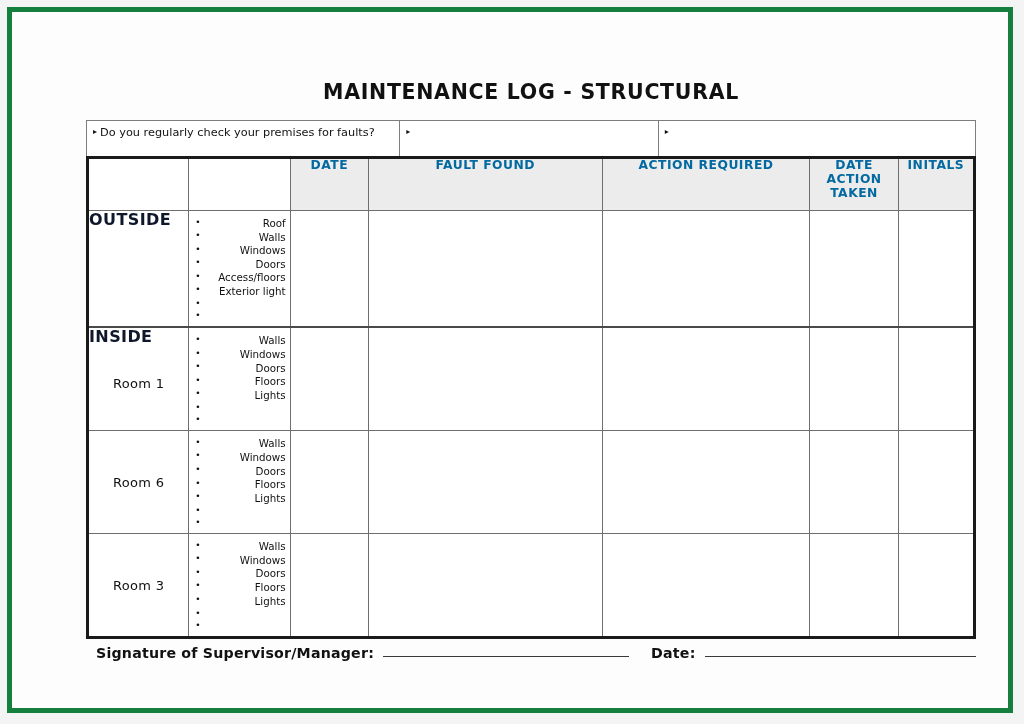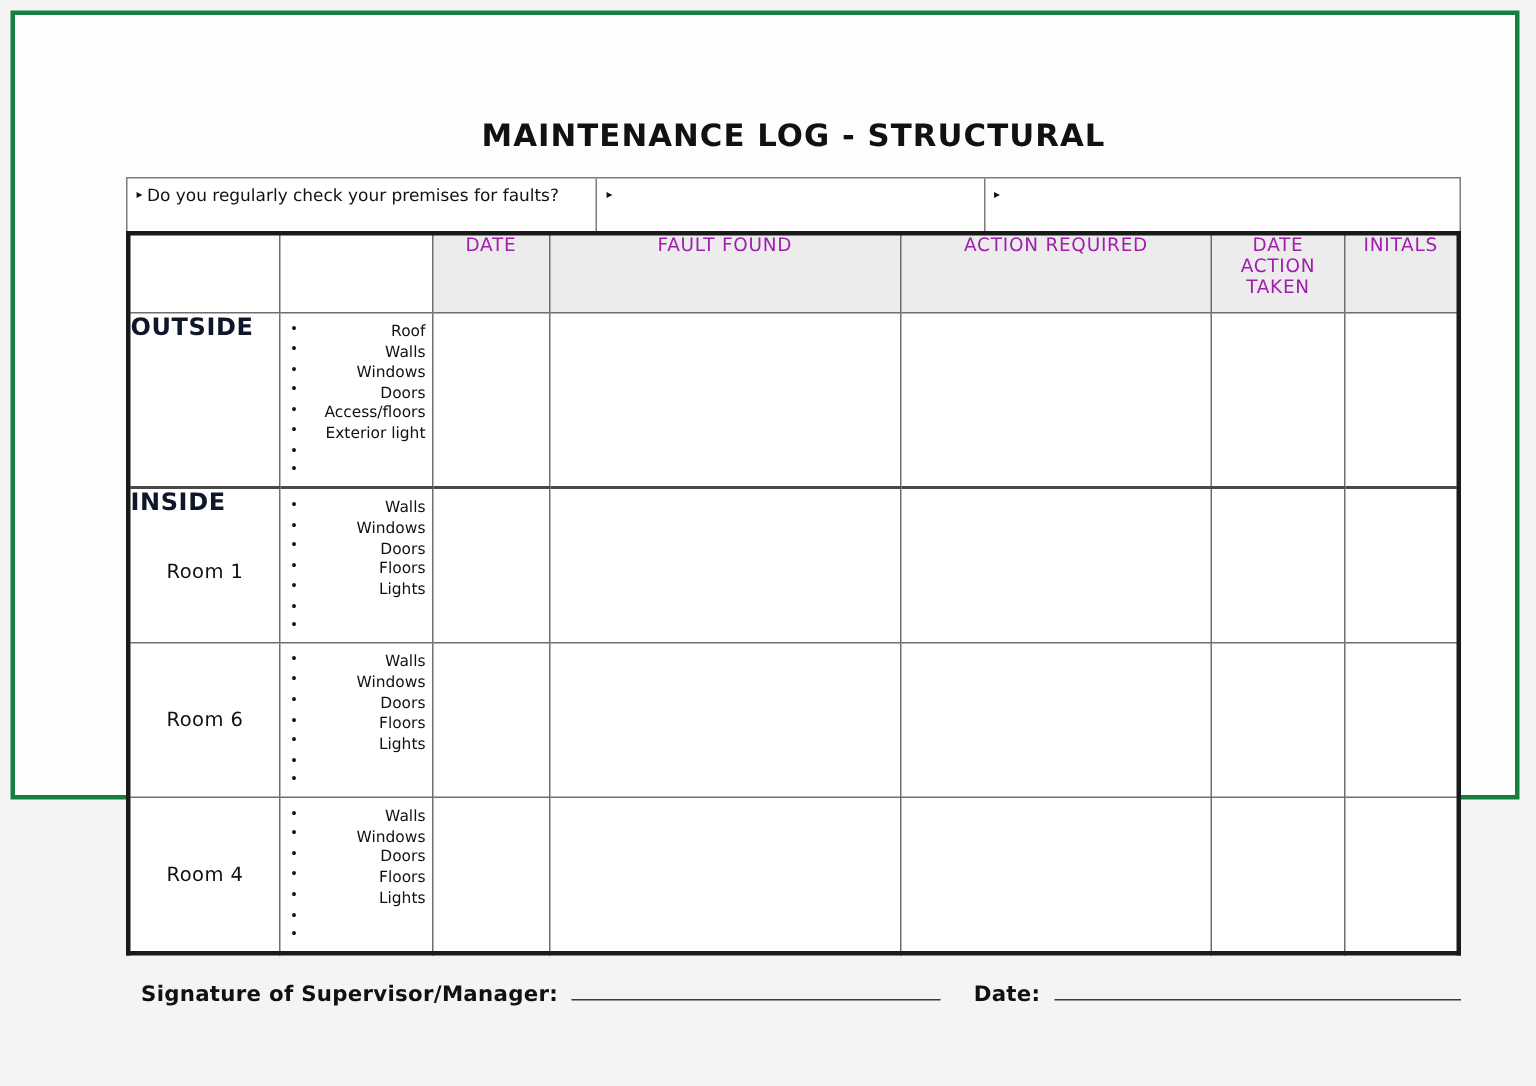--- a/index.html
+++ b/index.html
@@ -12,23 +12,23 @@
     background: #f4f4f4;
     font-family: "DejaVu Sans", sans-serif;
     overflow: hidden;
   }
 
   .page {
     position: absolute;
     left: 7px;
     top: 7px;
     width: 1006px;
-    height: 526px;
+    height: 706px;
     background: #fdfdfd;
-    border: 3px solid #15803d;
+    border: 5px solid #15803d;
     box-sizing: border-box;
   }
 
   .sheet {
     position: absolute;
     left: 74px;
     top: 68px;
     width: 890px;
     height: 570px;
   }
@@ -107,23 +107,23 @@
   col.c-date   { width: 78px; }
   col.c-fault  { width: 233px; }
   col.c-action { width: 207px; }
   col.c-dat    { width: 88px; }
   col.c-init   { width: 76px; }
 
   thead th {
     background: #ececec;
     height: 53px;
     font-size: 12.3px;
-    font-weight: normal;
+    font-weight: bold;
     letter-spacing: 0.5px;
-    color: #a21caf;
+    color: #0369a1;
     text-align: center;
     vertical-align: middle;
     line-height: 1.12;
   }
   thead th.blank {
     background: #fff;
   }
   thead tr th {
     border-bottom: 2px solid #4a4a4a;
   }
@@ -184,21 +184,21 @@
     left: 0;
     top: -0.5px;
     font-size: 9px;
     color: #111;
   }
 
   
   .footer {
     display: flex;
     align-items: flex-end;
-    margin-top: 18px;
+    margin-top: 6px;
     padding-left: 10px;
     justify-content: flex-end;
   }
   .sig-label, .date-label {
     font-size: 14.2px;
     font-weight: bold;
     color: #111;
     letter-spacing: 0.2px;
     white-space: nowrap;
     padding-bottom: 1px;
@@ -319,21 +319,21 @@
           </td>
           <td></td>
           <td></td>
           <td></td>
           <td></td>
           <td></td>
         </tr>
 
         <tr class="row-room3">
           <td class="area-cell center-room">
-            <div class="area-room">Room 4</div>
+            <div class="area-room">Room 3</div>
           </td>
           <td>
             <ul class="items">
               <li>Walls</li>
               <li>Windows</li>
               <li>Doors</li>
               <li>Floors</li>
               <li>Lights</li>
               <li></li>
               <li></li>

